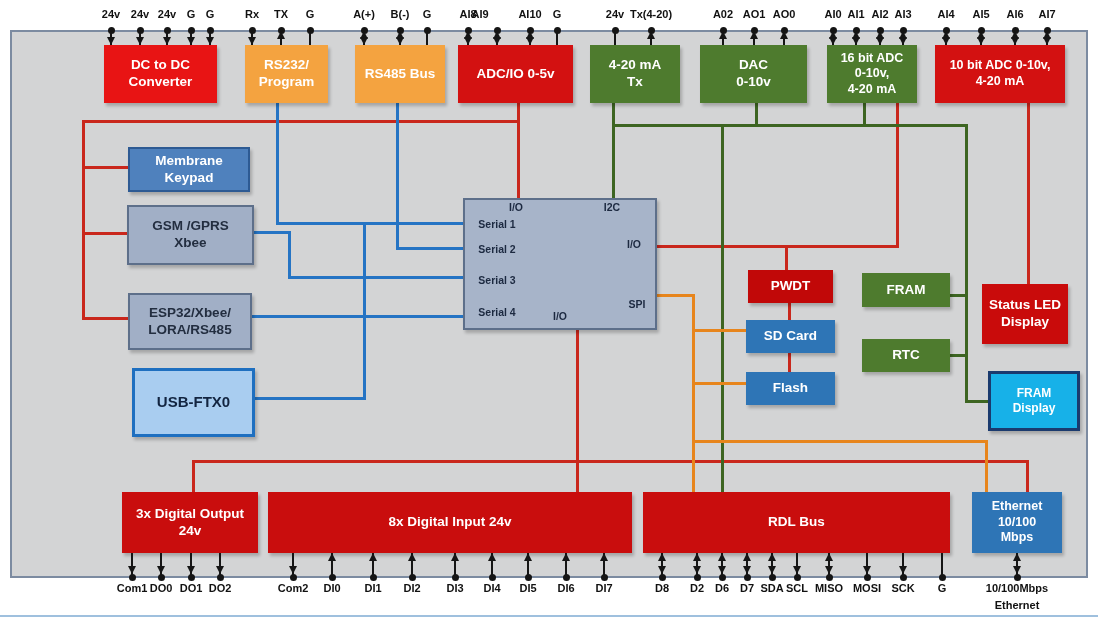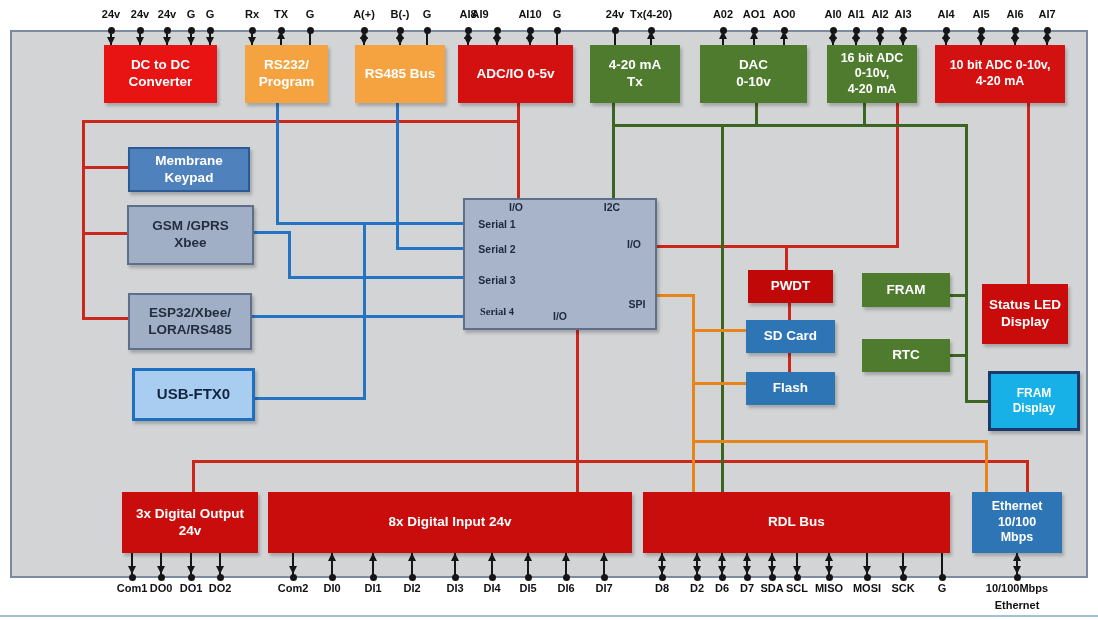--- a/index.html
+++ b/index.html
@@ -120,21 +120,21 @@
         <span>Keypad</span>
       </div>
       <div class="blk" style="left: 127px; top: 205px; width: 127px; height: 60px; background: rgb(161, 175, 198); color: rgb(35, 46, 64); font-size: 13.5px; border: 2px solid rgb(93, 111, 138);">
         <span>GSM /GPRS</span>
         <span>Xbee</span>
       </div>
       <div class="blk" style="left: 128px; top: 293px; width: 124px; height: 57px; background: rgb(161, 175, 198); color: rgb(35, 46, 64); font-size: 13.5px; border: 2px solid rgb(93, 111, 138);">
         <span>ESP32/Xbee/</span>
         <span>LORA/RS485</span>
       </div>
-      <div class="blk" style="left: 132px; top: 368px; width: 123px; height: 53px; background: rgb(169, 205, 240); color: rgb(18, 36, 64); font-size: 15px; border: 3px solid rgb(30, 111, 192);">
+      <div class="blk" style="left: 132px; top: 368px; width: 123px; height: 69px; background: rgb(169, 205, 240); color: rgb(18, 36, 64); font-size: 15px; border: 3px solid rgb(30, 111, 192);">
         <span>USB-FTX0</span>
       </div>
       <div class="blk" style="left: 463px; top: 198px; width: 194px; height: 132px; background: rgb(167, 180, 201); color: rgb(28, 41, 64); font-size: 13px; border: 2px solid rgb(93, 111, 138);"></div>
       <div class="blk" style="left: 748px; top: 270px; width: 85px; height: 33px; background: rgb(193, 8, 8); color: rgb(255, 255, 255); font-size: 13.5px;">
         <span>PWDT</span>
       </div>
       <div class="blk" style="left: 746px; top: 320px; width: 89px; height: 33px; background: rgb(46, 117, 182); color: rgb(255, 255, 255); font-size: 13.5px;">
         <span>SD Card</span>
       </div>
       <div class="blk" style="left: 746px; top: 372px; width: 89px; height: 33px; background: rgb(46, 117, 182); color: rgb(255, 255, 255); font-size: 13.5px;">
@@ -169,21 +169,21 @@
         <span>10/100</span>
         <span>Mbps</span>
       </div>
       <div class="mcu-title" style="left: 500px; top: 230px; width: 150px; font-size: 21px;">
       </div>
       <div class="mcu-pin" style="left: 516px; top: 201px;">I/O</div>
       <div class="mcu-pin" style="left: 612px; top: 201px;">I2C</div>
       <div class="mcu-pin" style="left: 497px; top: 218px;">Serial 1</div>
       <div class="mcu-pin" style="left: 497px; top: 243px;">Serial 2</div>
       <div class="mcu-pin" style="left: 497px; top: 274px;">Serial 3</div>
-      <div class="mcu-pin" style="left: 497px; top: 306px; font-family: Liberation Serif, serif;">Serial 4</div>
+      <div class="mcu-pin" style="left: 497px; top: 306px;">Serial 4</div>
       <div class="mcu-pin" style="left: 634px; top: 238px;">I/O</div>
       <div class="mcu-pin" style="left: 637px; top: 298px;">SPI</div>
       <div class="mcu-pin" style="left: 560px; top: 310px;">I/O</div>
     </div>
   <div id="pins">
       <div class="stem" style="left: 110px; top: 31px; height: 14px;"></div>
       <div class="dot" style="left: 108px; top: 27px;"></div>
       <div class="arr down" style="left: 107px; top: 37px;"></div>
       <div class="pinlabel" style="left: 111px; top: 8px;">24v</div>
       <div class="stem" style="left: 139px; top: 31px; height: 14px;"></div>

